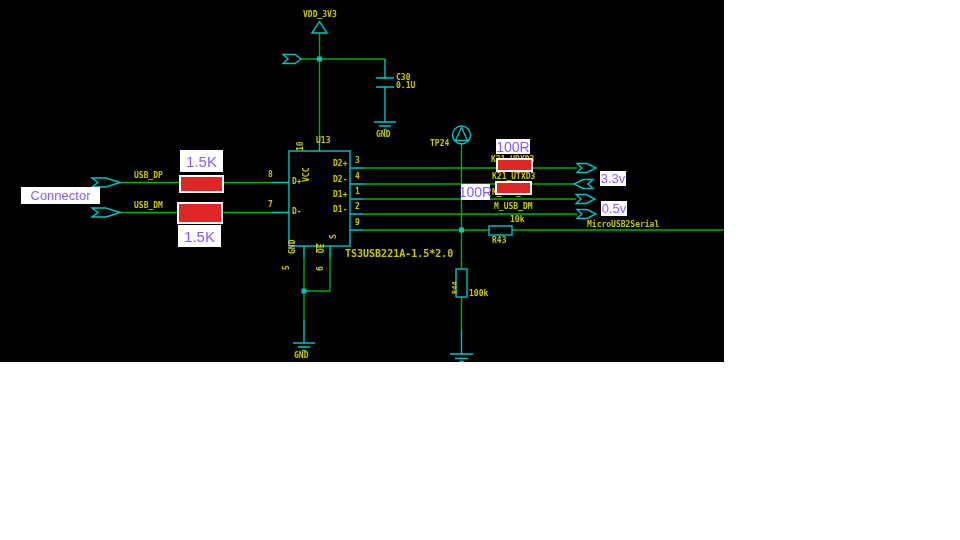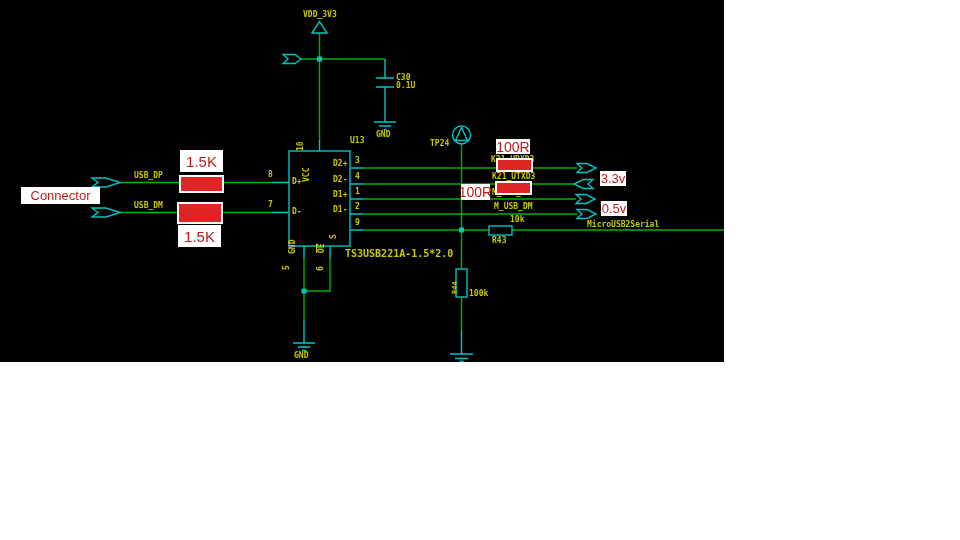--- a/index.html
+++ b/index.html
@@ -6,21 +6,21 @@
   .screen{position:relative;width:960px;height:515px;background:#ffffff;overflow:hidden;
           font-family:"DejaVu Sans Mono",monospace;}
   .schematic{position:absolute;left:0;top:0;width:724px;height:362px;background:#000;overflow:hidden;}
   .schematic svg{position:absolute;left:0;top:0;}
   .yt{position:absolute;font:bold 8px "DejaVu Sans Mono",monospace;color:#c8c800;
       white-space:nowrap;line-height:8px;}
   .yt-big{font-size:10px;line-height:10px;}
   .rot{transform:rotate(-90deg);transform-origin:0 100%;}
   .ov{text-decoration:overline;}
   
-  .ann-label{position:absolute;background:#ffffff;color:#b91c1c;
+  .ann-label{position:absolute;background:#ffffff;color:#8b5cf6;
              font-family:"Liberation Sans",sans-serif;text-align:left;
              display:flex;align-items:center;justify-content:center;white-space:nowrap;}
   .ann-red{position:absolute;background:#e02525;border:2px solid #ffffff;}
 </style>
 </head>
 <body>
 
 <div class="screen">
   <div class="schematic">
 
@@ -83,21 +83,21 @@
         <rect x="301.5" y="288.5" width="5" height="5"></rect>
         <rect x="459" y="227.5" width="5" height="5"></rect>
       </g>
     </svg>
 
     <span class="yt" style="left:303px;top:11px;">VDD_3V3</span>
     <span class="yt" style="left:396px;top:74px;">C30</span>
     <span class="yt" style="left:396px;top:82px;">0.1U</span>
     <span class="yt" style="left:376px;top:131px;">GND</span>
 
-    <span class="yt" style="left:350px;top:137px;">U13</span>
+    <span class="yt" style="left:316px;top:137px;">U13</span>
     <span class="yt yt-big" style="left:345px;top:249px;">TS3USB221A-1.5*2.0</span>
 
     <span class="yt rot" style="left:305px;top:143px;">10</span>
     <span class="yt rot" style="left:311px;top:174px;">VCC</span>
 
     <span class="yt" style="left:268px;top:171px;">8</span>
     <span class="yt" style="left:292px;top:178px;">D+</span>
     <span class="yt" style="left:268px;top:201px;">7</span>
     <span class="yt" style="left:292px;top:208px;">D-</span>
 

